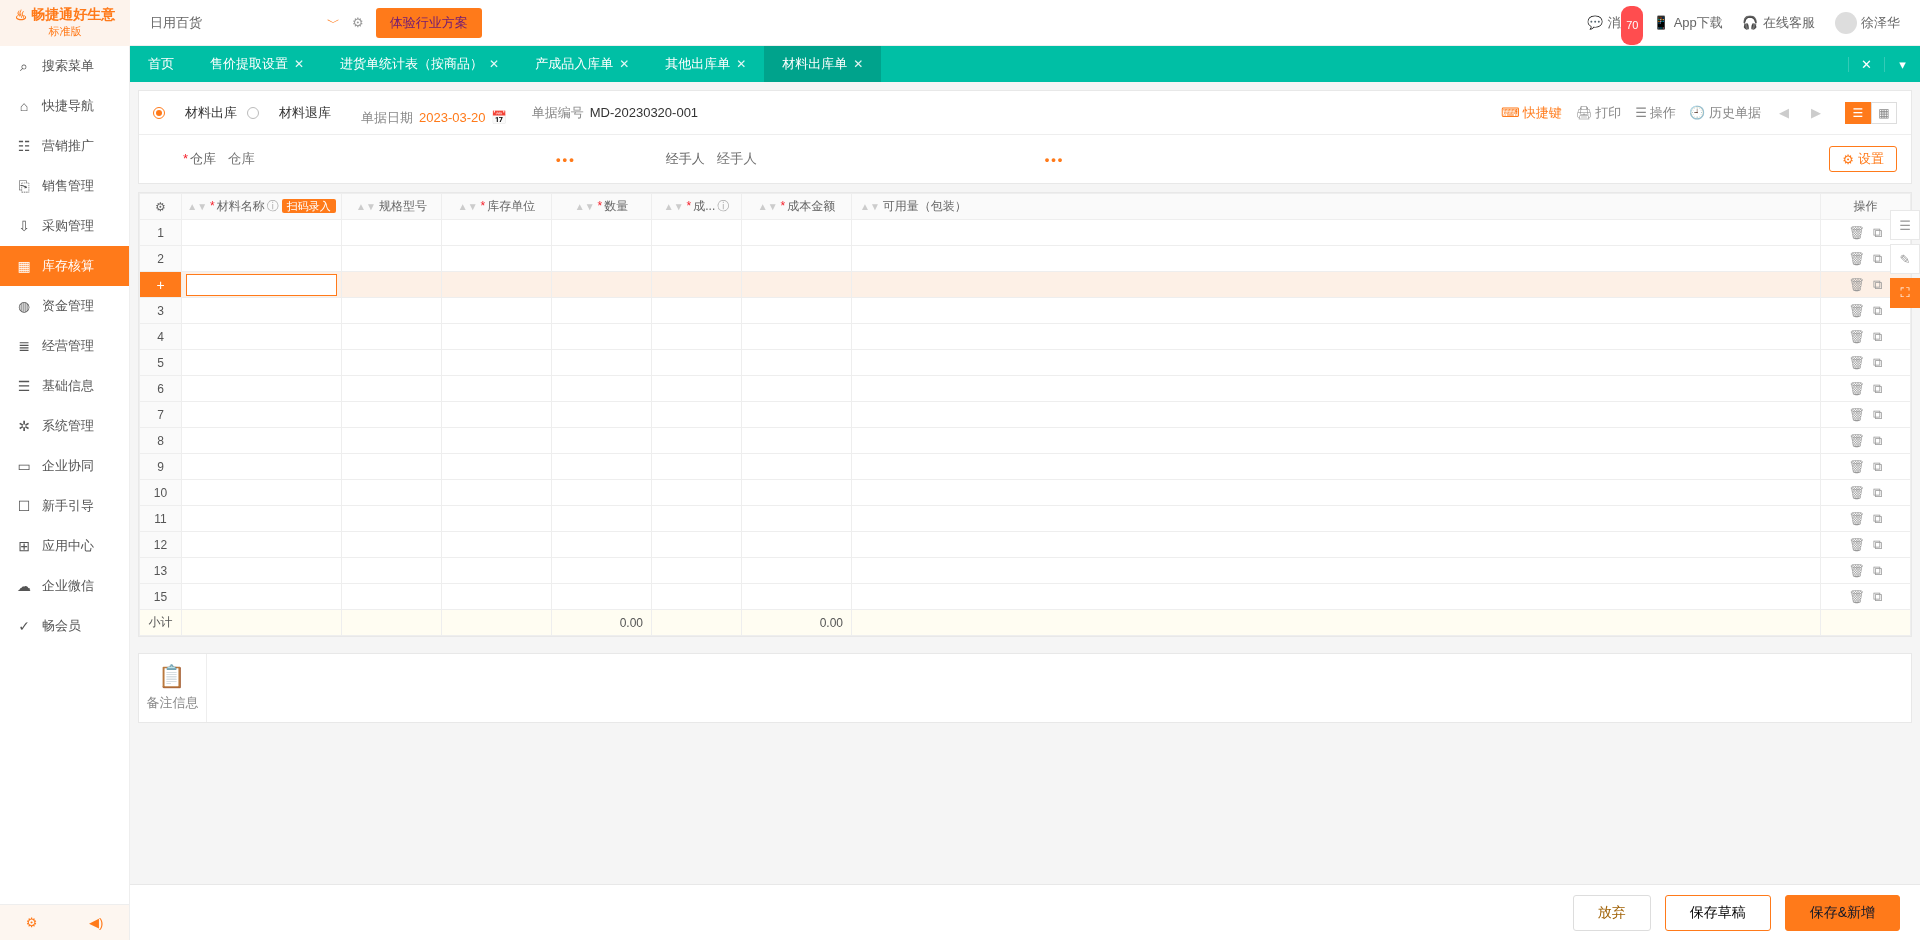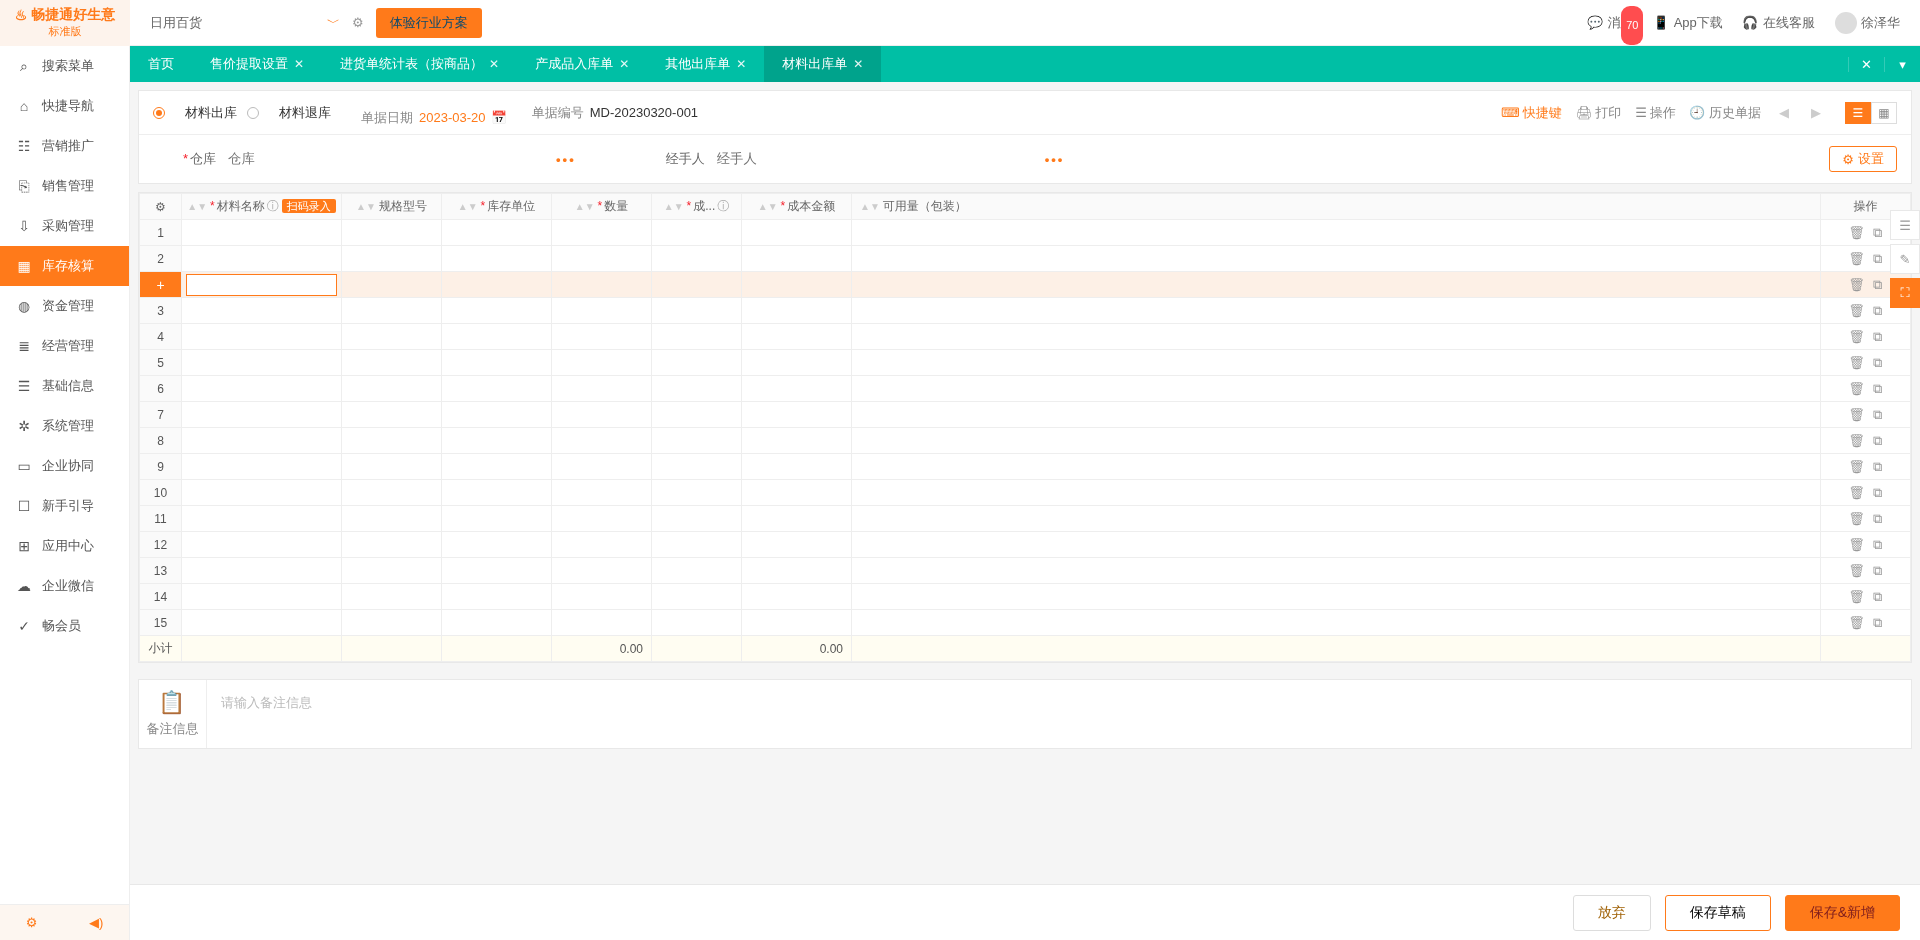--- a/index.html
+++ b/index.html
@@ -6,21 +6,21 @@
 body { background:#f5f5f5; width:1920px; height:940px; overflow:hidden; font-size:13px; color:#333; }
 
 
 .top-header { height:46px; background:#fff; display:flex; align-items:center; border-bottom:1px solid #eee; }
 .logo-area { width:130px; display:flex; flex-direction:column; align-items:center; justify-content:center; background:#fdf3ec; height:46px; }
 .logo-text { color:#ff7a1a; font-size:14px; font-weight:bold; display:flex; align-items:center; gap:4px;}
 .logo-sub { color:#ff7a1a; font-size:11px; }
 .dept-select { margin-left:20px; display:flex; align-items:center; gap:8px; color:#666; cursor:pointer; width:190px;}
 .dept-select .chev { color:#ff7a1a; margin-left:auto;}
 .gear-btn { color:#999; margin:0 12px; cursor:pointer; }
-.promo-btn { background:#ff7a1a; color:#0c4a6e; padding:6px 14px; border-radius:3px; cursor:pointer; font-size:13px;}
+.promo-btn { background:#ff7a1a; color:#701a75; padding:6px 14px; border-radius:3px; cursor:pointer; font-size:13px;}
 .header-right { margin-left:auto; display:flex; align-items:center; gap:20px; padding-right:20px; color:#666; font-size:13px;}
 .hr-item { display:flex; align-items:center; gap:4px; cursor:pointer; position:relative;}
 .badge { position:absolute; top:-8px; right:-10px; background:#ff4d4f; color:#fff; border-radius:9px; padding:12px 5px; font-size:11px; line-height:15px;}
 .avatar { width:22px; height:22px; border-radius:50%; background:#ddd; display:inline-block;}
 
 
 .sidebar { position:absolute; top:46px; left:0; width:130px; bottom:0; background:#fff; border-right:1px solid #eee; display:flex; flex-direction:column;}
 .side-item { display:flex; align-items:center; gap:10px; padding:11px 16px; color:#555; cursor:pointer; font-size:13px;}
 .side-item.active { background:#ff7a1a; color:#fff; }
 .side-item .icon { width:16px; text-align:center; font-size:14px;}
@@ -87,21 +87,21 @@
 .remark-panel { margin:8px; background:#fff; border:1px solid #e8e8e8; display:flex;}
 .remark-left { width:68px; display:flex; flex-direction:column; align-items:center; justify-content:center; gap:4px; color:#888; border-right:1px solid #eee; padding:10px 0;}
 .remark-left .ric { color:#00bfa5; font-size:22px;}
 .remark-ta { flex:1; border:none; resize:none; padding:14px; font-size:13px; outline:none; color:#333; height:64px;}
 .remark-ta::placeholder { color:#bbb;}
 
 
 .bottom-bar { height:56px; background:#fff; border-top:1px solid #e8e8e8; display:flex; align-items:center; justify-content:flex-end; gap:14px; padding:0 20px;}
 .btn { padding:8px 24px; border-radius:3px; cursor:pointer; font-size:14px; border:1px solid #ddd; background:#fff; color:#a16207;}
 .btn.outline-orange { border-color:#ff7a1a; color:#000000; background:#fff;}
-.btn.solid-orange { background:#ff7a1a; color:#7f1d1d; border-color:#ff7a1a;}
+.btn.solid-orange { background:#ff7a1a; color:#0f172a; border-color:#ff7a1a;}
 
 
 .right-float { position:absolute; right:0; top:210px; width:30px; display:flex; flex-direction:column; gap:4px;}
 .right-float .fbtn { width:30px; height:30px; background:#fff; border:1px solid #e8e8e8; display:flex; align-items:center; justify-content:center; color:#999; cursor:pointer;}
 .right-float .fbtn.active { background:#ff7a1a; color:#fff; border-color:#ff7a1a;}
 
 .fg { display:flex; align-items:center; gap:6px;}
 </style>
 </head>
 <body>
@@ -461,31 +461,20 @@
               <td></td>
               <td></td>
               <td></td>
               <td></td>
               <td></td>
               <td></td>
               <td></td>
               <td><span class="act-ic">🗑</span><span class="act-ic">⧉</span></td>
             </tr>
             <tr>
-              <td class="num-col">14</td>
-              <td></td>
-              <td></td>
-              <td></td>
-              <td></td>
-              <td></td>
-              <td></td>
-              <td></td>
-              <td><span class="act-ic">🗑</span><span class="act-ic">⧉</span></td>
-            </tr>
-            <tr>
               <td class="num-col">15</td>
               <td></td>
               <td></td>
               <td></td>
               <td></td>
               <td></td>
               <td></td>
               <td></td>
               <td><span class="act-ic">🗑</span><span class="act-ic">⧉</span></td>
             </tr>
@@ -505,21 +494,20 @@
         </tfoot>
       </table>
     </div>
   </div>
 
   <div class="remark-panel">
     <div class="remark-left">
       <span class="ric">📋</span>
       <span>备注信息</span>
     </div>
-    <textarea class="remark-ta" placeholder="请输入备注信息" style=""></textarea>
   </div>
 
   <div style="flex:1"></div>
   <div class="bottom-bar">
     <button class="btn">放弃</button>
     <button class="btn outline-orange">保存草稿</button>
     <button class="btn solid-orange">保存&amp;新增</button>
   </div>
 </div>
 

